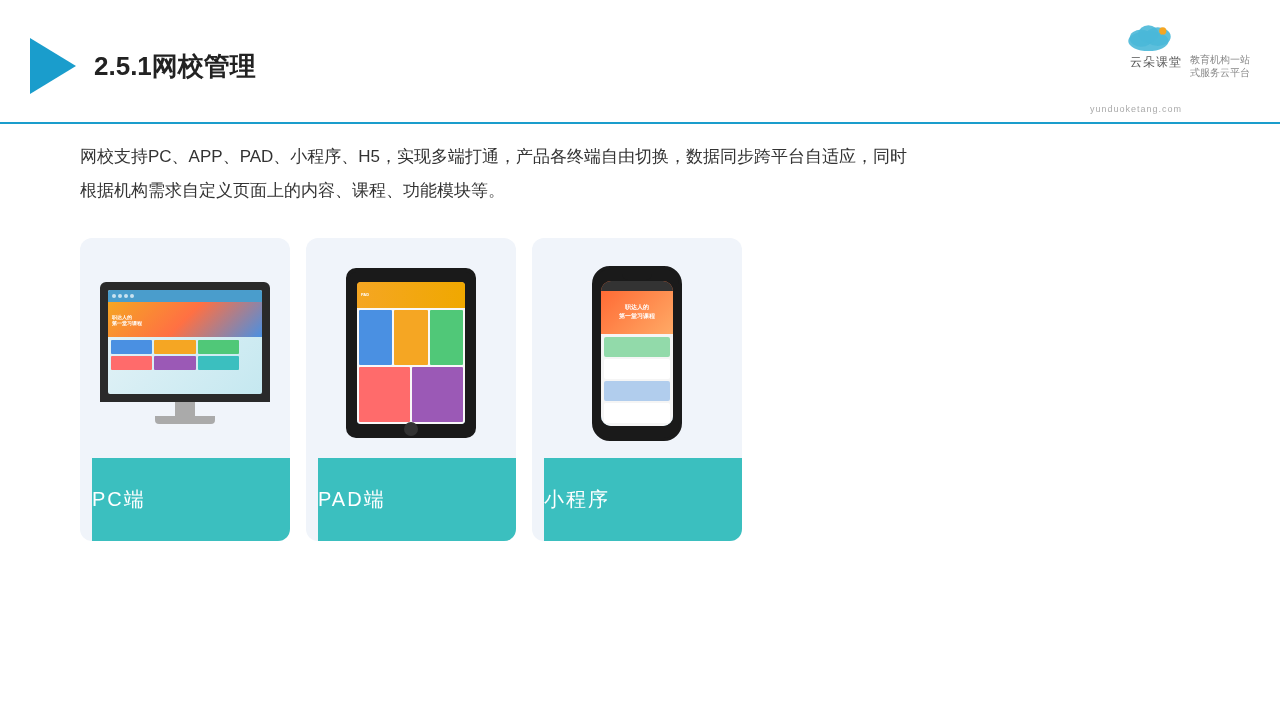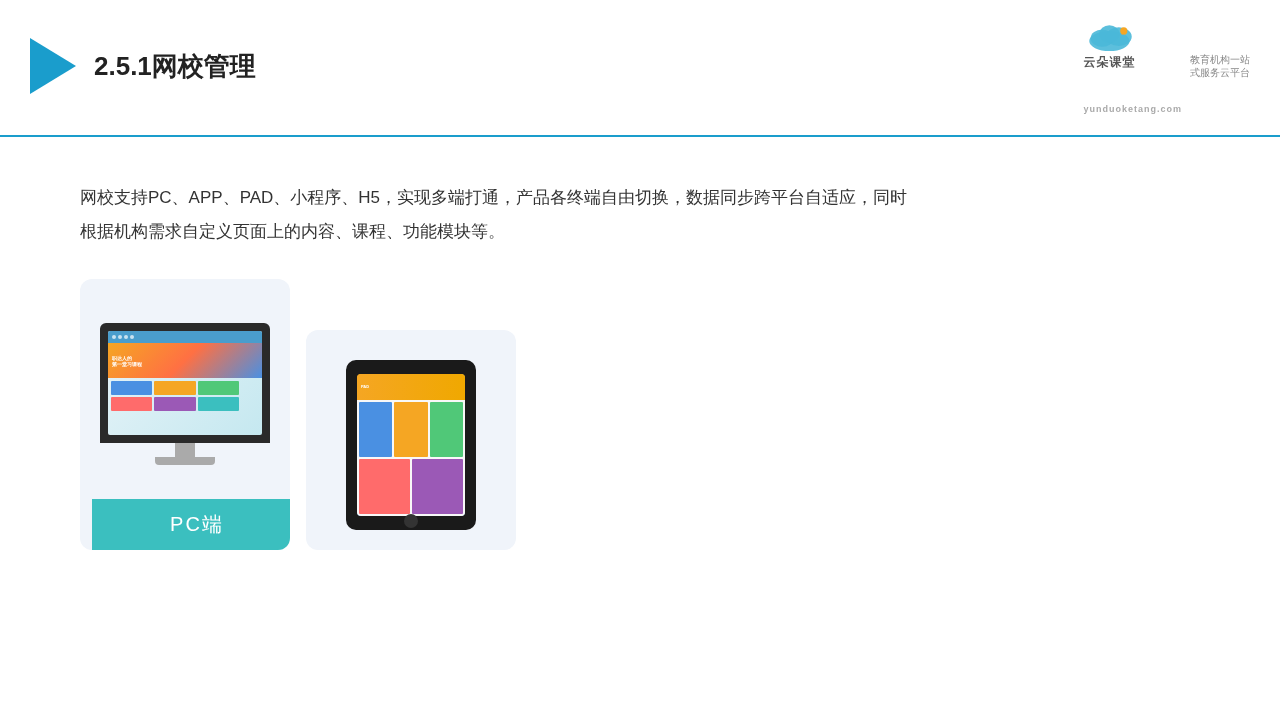--- a/index.html
+++ b/index.html
@@ -10,21 +10,21 @@
       font-family: 'Microsoft YaHei', '微软雅黑', SimHei, sans-serif;
       overflow: hidden;
       position: relative;
     }
 
     
     .header {
       display: flex;
       align-items: center;
       justify-content: space-between;
-      padding: 18px 30px 21px 30px;
+      padding: 18px 30px 8px 30px;
       border-bottom: 2px solid #1a9dcc;
     }
     .header-left {
       display: flex;
       align-items: center;
       gap: 18px;
     }
     .logo-triangle {
       width: 0;
       height: 0;
@@ -38,22 +38,21 @@
       color: #222;
     }
     .header-right {
       display: flex;
       align-items: center;
       gap: 8px;
     }
     .cloud-logo {
       display: flex;
       flex-direction: column;
-      align-items: flex-start;
-      font-weight: bold;
+      align-items: flex-end;
     }
     .cloud-icon-container {
       position: relative;
       width: 60px;
       height: 36px;
     }
     .cloud-icon-container svg {
       width: 100%;
       height: 100%;
     }
@@ -65,21 +64,21 @@
     .brand-subtitle {
       font-size: 10px;
       color: #888;
       white-space: nowrap;
       line-height: 1.3;
       text-align: right;
     }
 
     
     .description {
-      padding: 44px 40px 20px 80px;
+      padding: 16px 40px 20px 80px;
       font-size: 17px;
       color: #333;
       line-height: 2;
       max-width: 950px;
     }
 
     
     .cards-container {
       display: flex;
       gap: 16px;
@@ -105,22 +104,21 @@
       justify-content: center;
       padding: 20px 10px 10px 10px;
     }
 
     .card-label {
       width: 100%;
       background: #3bbfbf;
       color: white;
       font-size: 20px;
       font-weight: 500;
-      text-align: center;
-      padding: 12px 0;
+      padding: 28px 0;
       letter-spacing: 2px;
       margin-left: 24px;
     }
 
     
     
     .pc-monitor {
       display: flex;
       flex-direction: column;
       align-items: center;
@@ -411,17 +409,40 @@
               <div class="screen-card-mini"></div>
               <div class="screen-card-mini"></div>
               <div class="screen-card-mini"></div>
               <div class="screen-card-mini"></div>
             </div>
           </div>
         </div>
         <div class="tablet-home-btn"></div>
       </div>
     </div>
+    <div class="card-label">PAD端</div>
   </div>
 
+  <div class="card">
+    <div class="card-image-area">
+      <div class="phone-frame">
+        <div class="phone-notch"></div>
+        <div class="phone-screen">
+          <div class="phone-screen-content">
+            <div class="phone-status-bar"></div>
+            <div class="phone-hero">
+              <span class="phone-hero-text">职达人的<br>第一堂习课程</span>
+            </div>
+            <div class="phone-content">
+              <div class="phone-content-row" style="background:#50c878;opacity:0.6;"></div>
+              <div class="phone-content-row"></div>
+              <div class="phone-content-row" style="background:#4a90e2;opacity:0.4;"></div>
+              <div class="phone-content-row"></div>
+            </div>
+          </div>
+        </div>
+      </div>
+    </div>
+    <div class="card-label">小程序</div>
+  </div>
 
 
 </div>
 
 </body></html>

